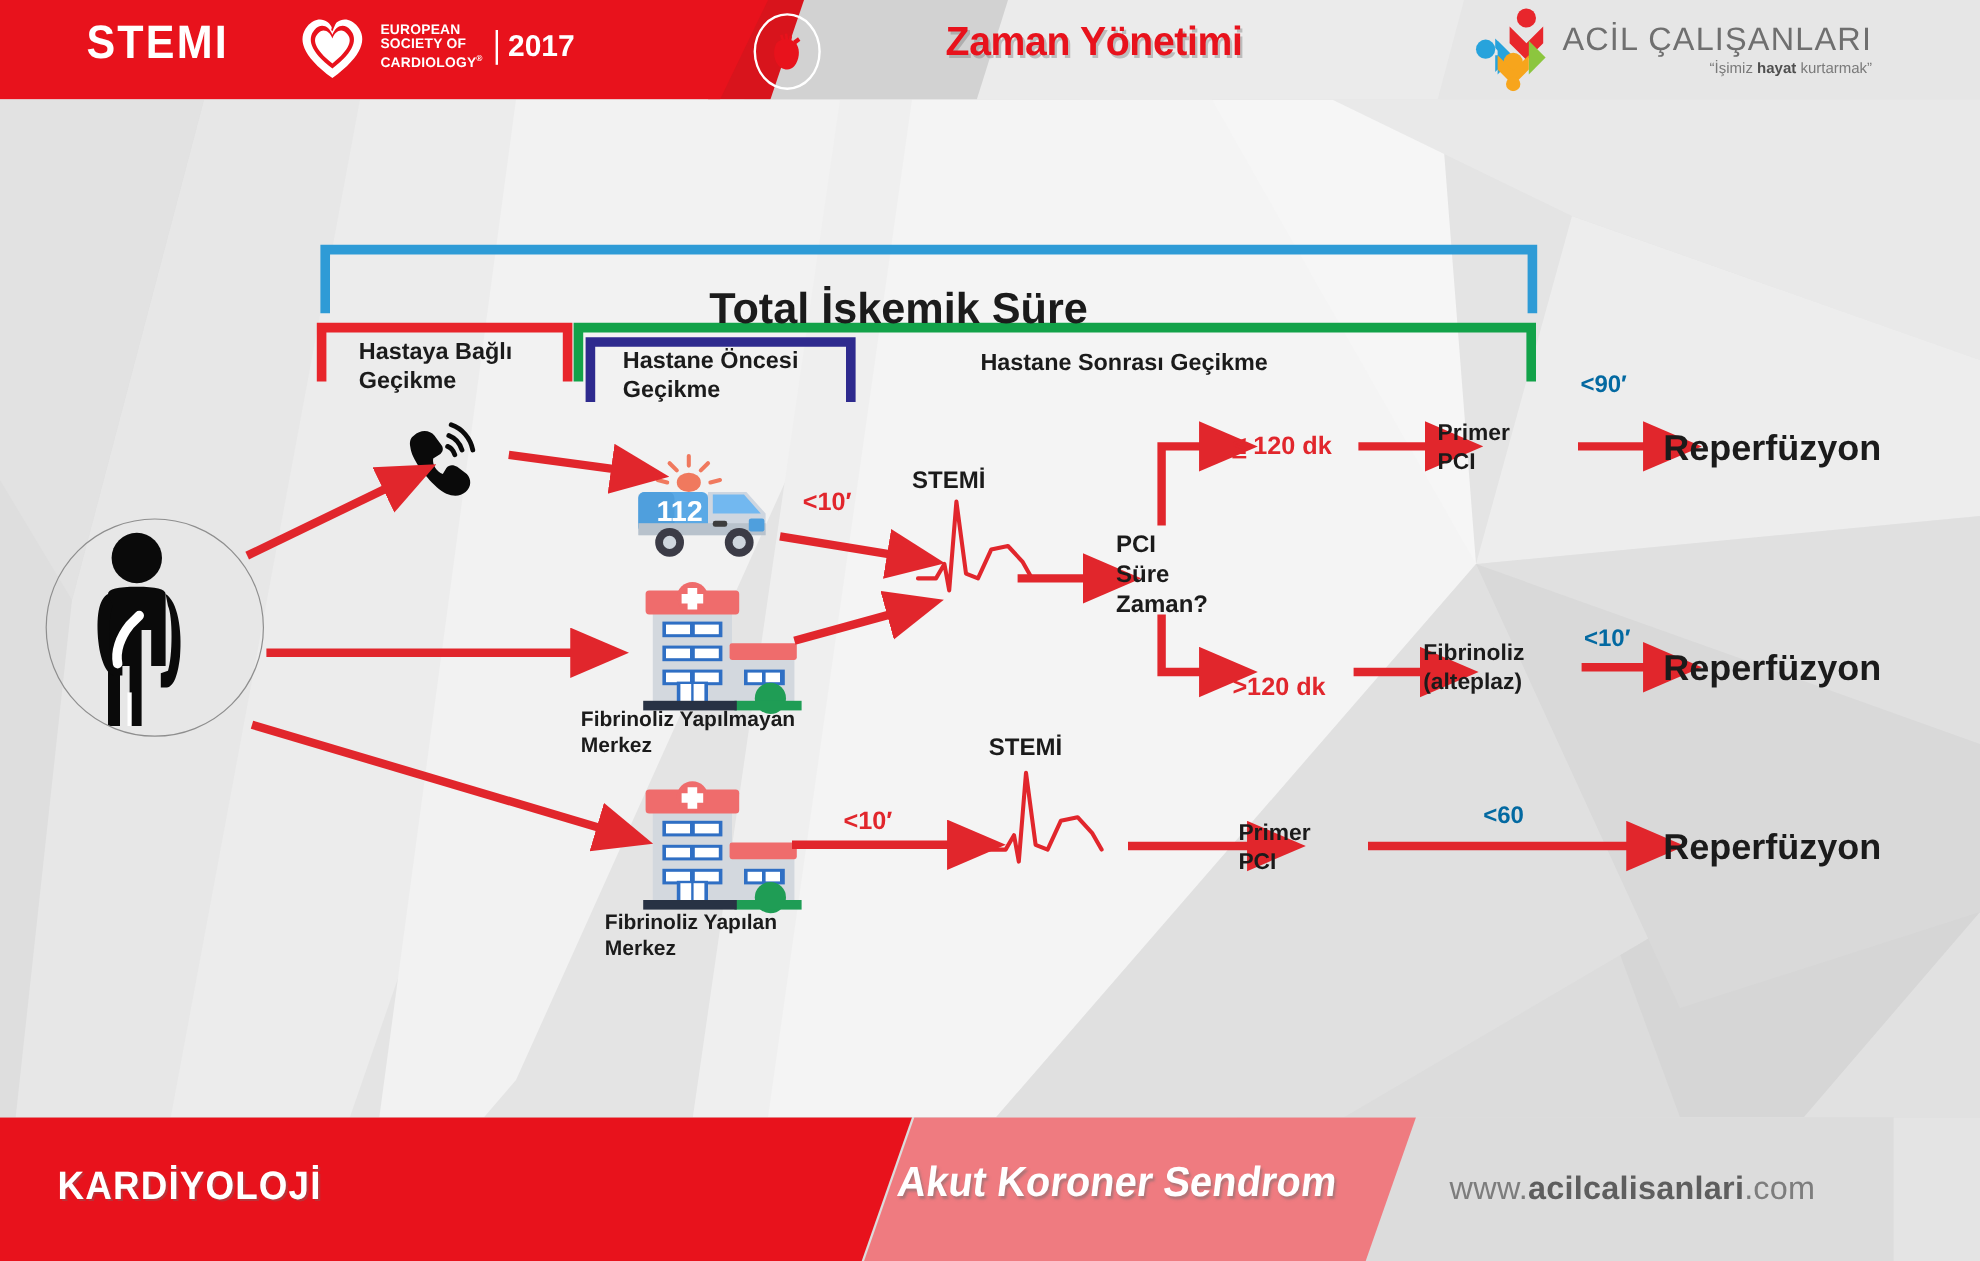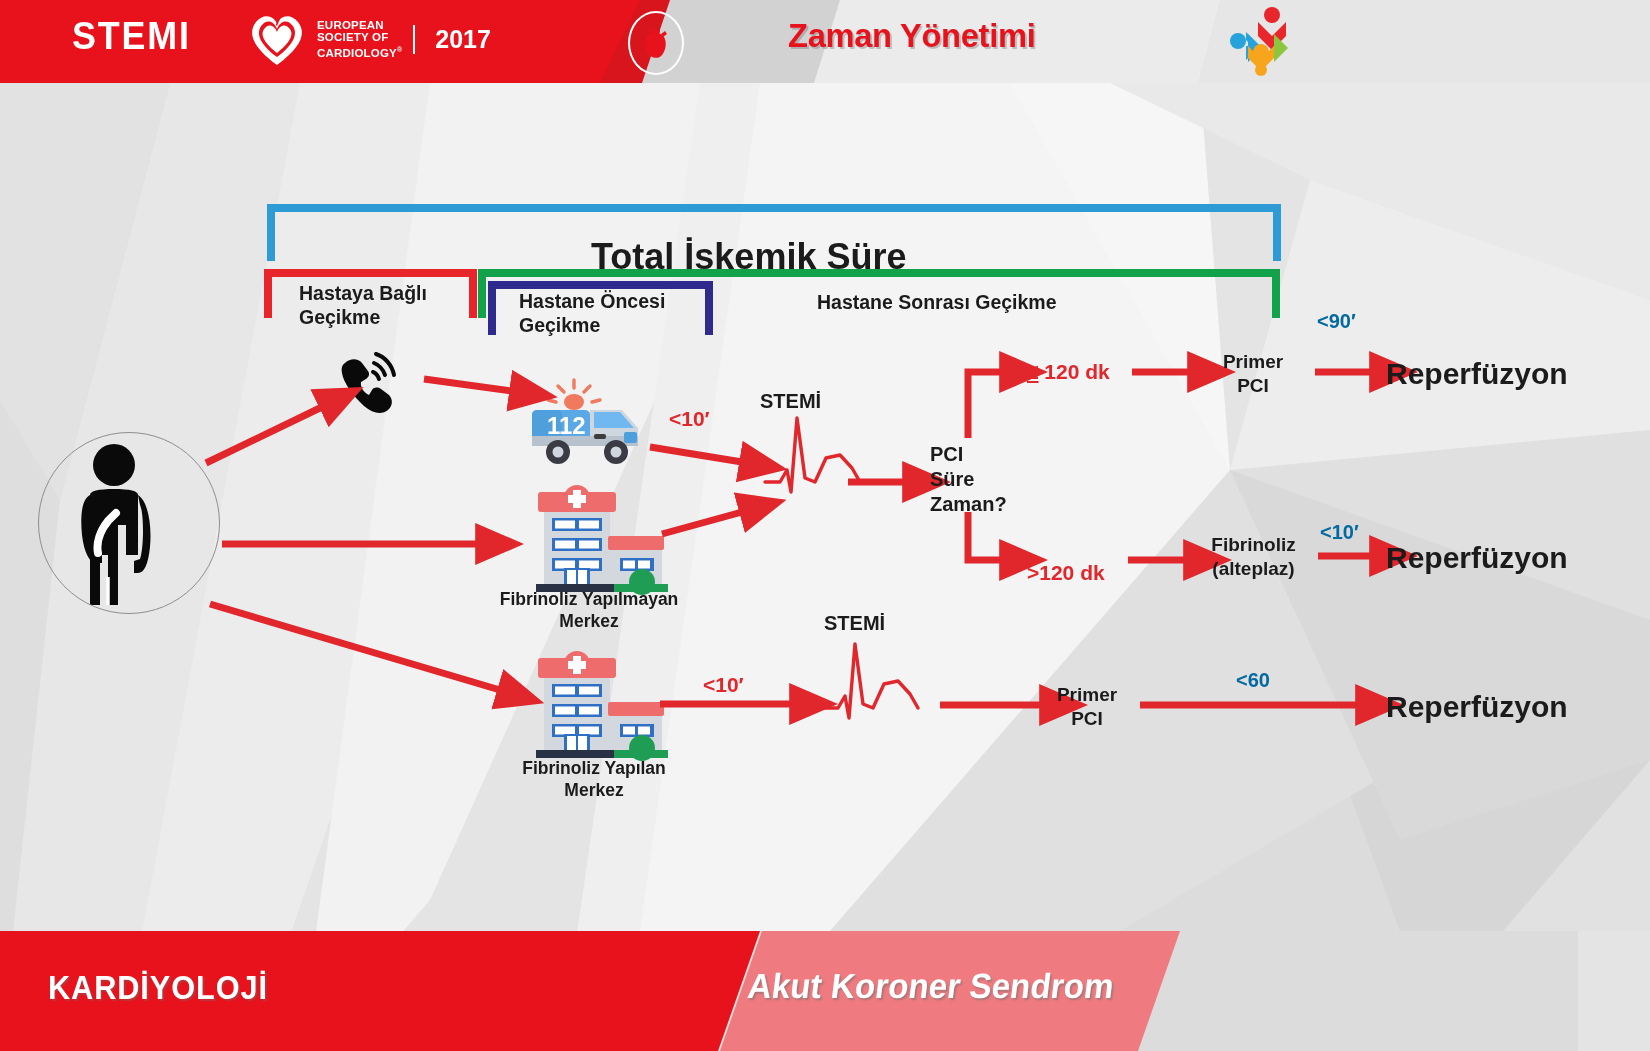--- a/index.html
+++ b/index.html
@@ -42,21 +42,21 @@
     clip-path:polygon(22px 0,420px 0,398px 83px,0 83px);
   }
   .stemi-word{
     position:absolute;left:72px;top:14px;
     font-size:39px;font-weight:bold;color:#ffffff;
     letter-spacing:2px;font-family:"Liberation Sans",sans-serif;
     transform:scaleX(0.92);transform-origin:left center;
   }
   .esc-block{position:absolute;left:246px;top:8px;display:flex;align-items:center;gap:9px;}
   .esc-text{color:#fff;font-size:11.5px;line-height:12.6px;font-weight:bold;letter-spacing:.2px;}
-  .esc-year{color:#fff;font-size:25px;font-weight:bold;padding-left:20px;border-left:2px solid #fff;margin-left:2px;}
+  .esc-year{color:#fff;font-size:25px;font-weight:bold;padding-left:8px;border-left:2px solid #fff;margin-left:2px;}
   .heart-oval{
     position:absolute;left:628px;top:11px;width:52px;height:60px;
     border:2px solid #ffffff;border-radius:50%;
     display:flex;align-items:center;justify-content:center;
   }
   .title-main{
     position:absolute;left:788px;top:16px;
     font-size:34px;font-weight:bold;color:#e8121c;
     text-shadow:2px 2px 0 rgba(130,130,130,.45);
     letter-spacing:-.3px;
@@ -103,21 +103,21 @@
 
   
   .atxt{position:absolute;}
 
   .bigtitle{font-size:36px;font-weight:bold;color:#1b1b1b;}
   .lbl-19{font-size:19.5px;font-weight:bold;color:#1b1b1b;line-height:24px;}
   .lbl-red-21{font-size:21px;font-weight:bold;color:#e1262c;}
   .lbl-red-19{font-size:20px;font-weight:bold;color:#0369a1;}
   .lbl-20{font-size:20px;font-weight:bold;color:#1b1b1b;line-height:25px;}
   .lbl-26{font-size:30px;font-weight:bold;color:#1b1b1b;}
-  .lbl-17c{font-size:17.5px;font-weight:bold;color:#1b1b1b;line-height:22px;text-align:center;}
+  .lbl-17c{font-size:17.5px;font-weight:bold;color:#1b1b1b;line-height:22px;text-align:left;}
 
   
   .patient-circle{
     position:absolute;left:38px;top:432px;width:180px;height:180px;
     border:1.4px solid #8e8e8e;border-radius:50%;
     background:transparent;
   }
 
   svg{display:block;}
   .no-sel{user-select:none;}
@@ -185,20 +185,24 @@
         <circle cx="44" cy="9" r="8" fill="#e8262c"></circle>
         <path d="M30 16 L44 30 L58 16 L58 30 L44 44 L30 30 Z" fill="#e8262c"></path>
         <circle cx="10" cy="35" r="8" fill="#27a3dc"></circle>
         <path d="M18 26 L32 40 L18 54 L18 40 L24 40 L18 34 Z" fill="#27a3dc"></path>
         <path d="M20 28 L34 42 L20 56 Z" fill="#27a3dc"></path>
         <path d="M46 28 L60 42 L46 56 L46 42 Z" fill="#8cc63e"></path>
         <circle cx="33" cy="46" r="8" fill="#f7a51c"></circle>
         <path d="M20 52 L33 65 L46 52 L46 40 L33 53 L20 40 Z" fill="#f7a51c"></path>
         <circle cx="33" cy="64" r="6" fill="#f7a51c"></circle>
       </svg>
+      <div class="brand-txt">
+        <div class="brand-name no-sel">ACİL ÇALIŞANLARI</div>
+        <div class="brand-tag no-sel"><span>“</span><span>İşimiz </span><b>hayat</b><span> kurtarmak</span><span>”</span></div>
+      </div>
     </div>
   </div>
 
   <svg style="position:absolute;left:0;top:0;width:1650px;height:1051px;" viewBox="0 0 1650 1051">
     <defs>
       <marker id="ah" markerWidth="7" markerHeight="7" refX="0.4" refY="3.0" orient="auto">
         <path d="M0,0 L7,3 L0,6 z" fill="#e1262c"></path>
       </marker>
       <marker id="ahb" markerWidth="6.4" markerHeight="6.4" refX="0.4" refY="2.8" orient="auto">
         <path d="M0,0 L6.4,2.8 L0,5.6 z" fill="#e1262c"></path>
@@ -402,15 +406,16 @@
 
   <div class="atxt lbl-26 no-sel" style="left:1386px;top:357px;">Reperfüzyon</div>
   <div class="atxt lbl-26 no-sel" style="left:1386px;top:541px;">Reperfüzyon</div>
   <div class="atxt lbl-26 no-sel" style="left:1386px;top:690px;">Reperfüzyon</div>
 
   <div class="footer">
     <div class="footer-pink"></div>
     <div class="footer-red"></div>
     <div class="footer-kardio no-sel">KARDİYOLOJİ</div>
     <div class="footer-aks no-sel">Akut Koroner Sendrom</div>
+    <div class="footer-url no-sel"><span>www.</span><b>acilcalisanlari</b><span>.com</span></div>
   </div>
 
 </div>
 
 </body></html>

